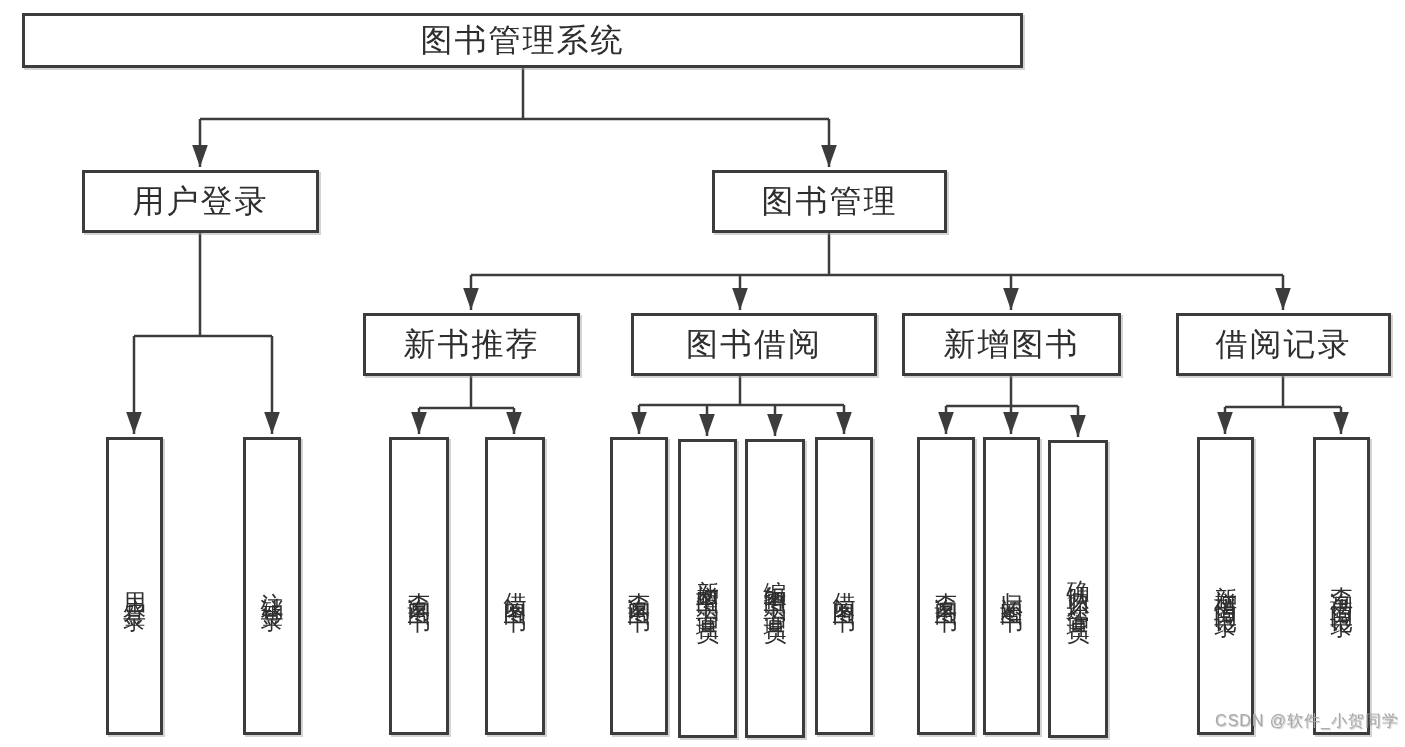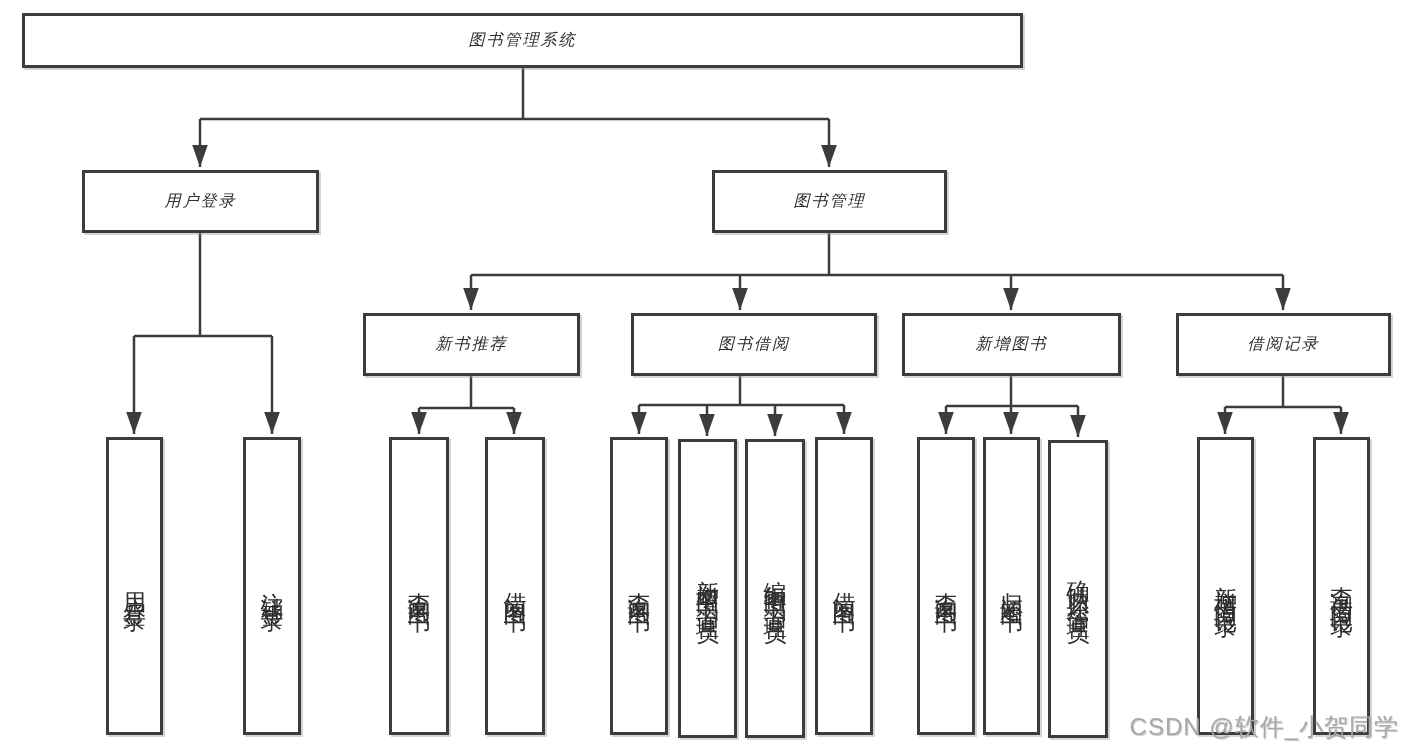--- a/index.html
+++ b/index.html
@@ -27,36 +27,35 @@
     background: #ffffff;
     border: 3px solid #3c3c3c;
     box-shadow: 2px 2px 0 rgba(160,160,160,0.45);
     display: flex;
     align-items: center;
     justify-content: center;
     color: #2e2e2e;
     z-index: 2;
   }
   .hnode {
-    font-size: 16px;
+    font-size: 32px;
     letter-spacing: 2px;
-    font-style: italic;
   }
   .vnode {
     writing-mode: vertical-rl;
     text-orientation: mixed;
     font-size: 23px;
     letter-spacing: 6px;
     line-height: 1;
   }
   .watermark {
     position: absolute;
     right: 6px;
     top: 711px;
-    font-size: 24px;
+    font-size: 16px;
     color: #a9a9a9;
     text-shadow: 1px 1px 1px rgba(90,90,90,0.35);
     letter-spacing: 1px;
     z-index: 3;
     white-space: nowrap;
   }
 </style>
 </head>
 <body>
 

